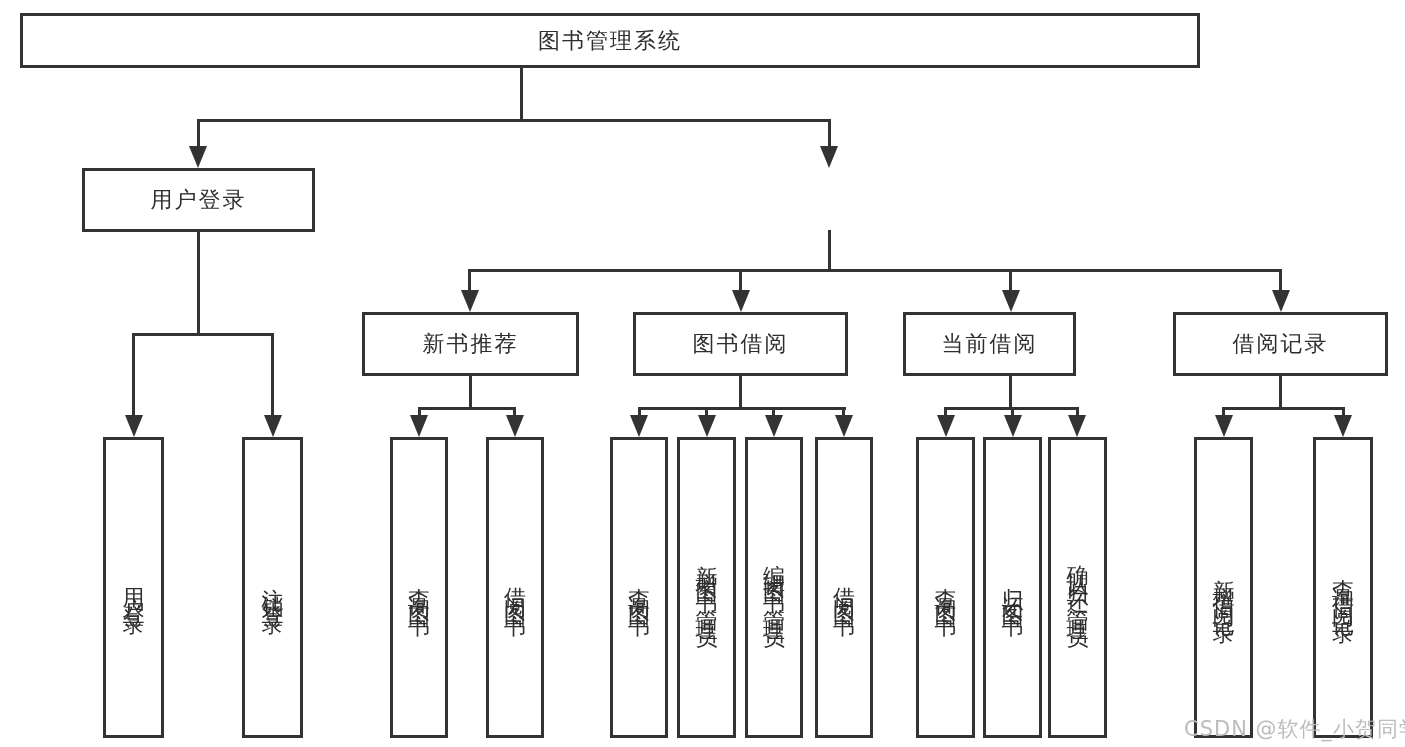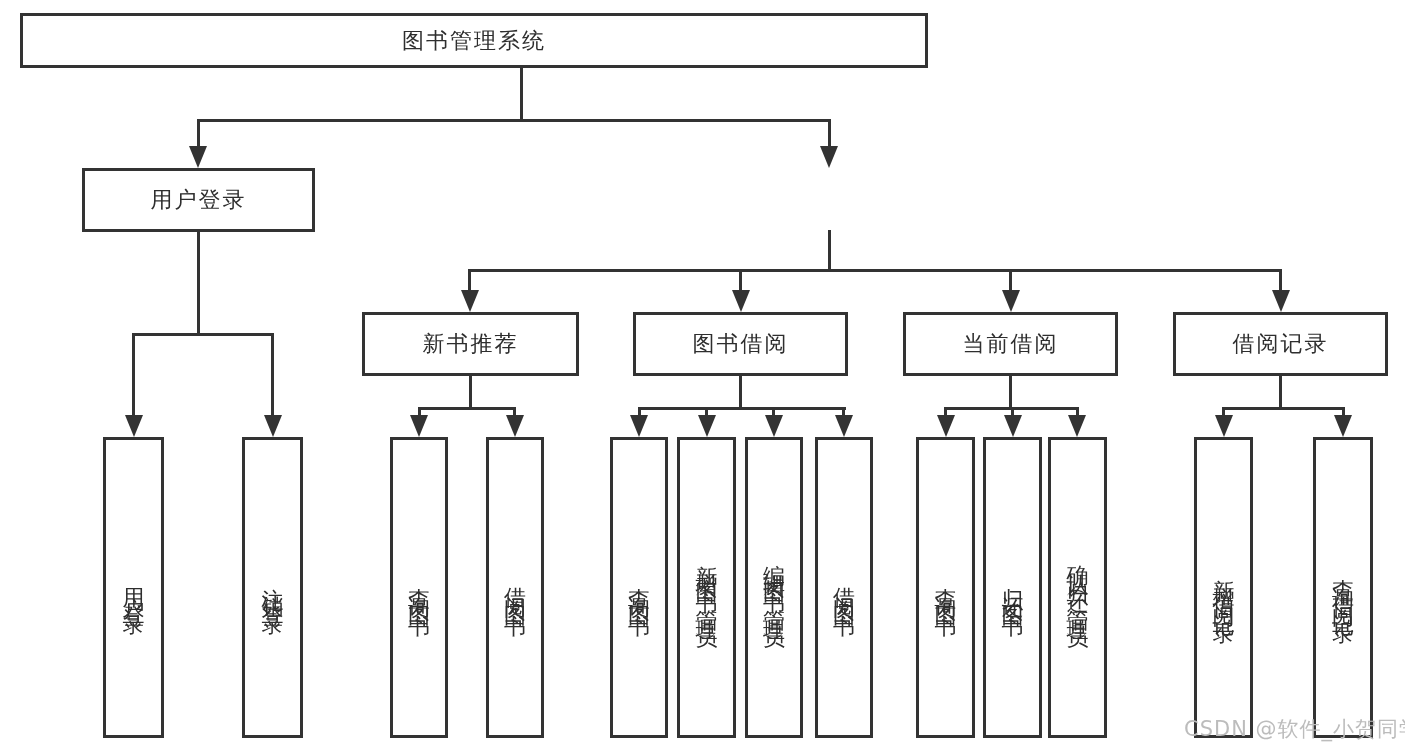--- a/index.html
+++ b/index.html
@@ -46,21 +46,21 @@
     position:absolute;left:1184px;top:715px;
     font-size:21px;color:var(--watermark);
     letter-spacing:1px;z-index:6;white-space:nowrap;
   }
 </style>
 </head>
 <body>
 
 <div class="canvas">
 
-  <div class="box" style="left:20px;top:13px;width:908px;height:55px;">
+  <div class="box" style="left:20px;top:13px;width:1180px;height:55px;">
     <span class="lbl">图书管理系统</span>
   </div>
 
   <div class="line v" style="left:520px;top:66px;height:55px;"></div>
   <div class="line h" style="left:197px;top:119px;width:634px;"></div>
   <div class="line v" style="left:197px;top:119px;height:32px;"></div>
   <div class="arrow" style="left:189px;top:146px;"></div>
   <div class="line v" style="left:828px;top:119px;height:32px;"></div>
   <div class="arrow" style="left:820px;top:146px;"></div>
 
@@ -85,21 +85,21 @@
   <div class="arrow" style="left:1002px;top:290px;"></div>
   <div class="line v" style="left:1279px;top:269px;height:23px;"></div>
   <div class="arrow" style="left:1272px;top:290px;"></div>
 
   <div class="box" style="left:362px;top:312px;width:217px;height:64px;">
     <span class="lbl">新书推荐</span>
   </div>
   <div class="box" style="left:633px;top:312px;width:215px;height:64px;">
     <span class="lbl">图书借阅</span>
   </div>
-  <div class="box" style="left:903px;top:312px;width:215px;height:64px;">
+  <div class="box" style="left:903px;top:312px;width:173px;height:64px;">
     <span class="lbl">当前借阅</span>
   </div>
   <div class="box" style="left:1173px;top:312px;width:215px;height:64px;">
     <span class="lbl">借阅记录</span>
   </div>
 
   <div class="line v" style="left:469px;top:374px;height:35px;"></div>
   <div class="line h" style="left:418px;top:407px;width:98px;"></div>
   <div class="line v" style="left:418px;top:407px;height:12px;"></div>
   <div class="arrow" style="left:410px;top:415px;"></div>

